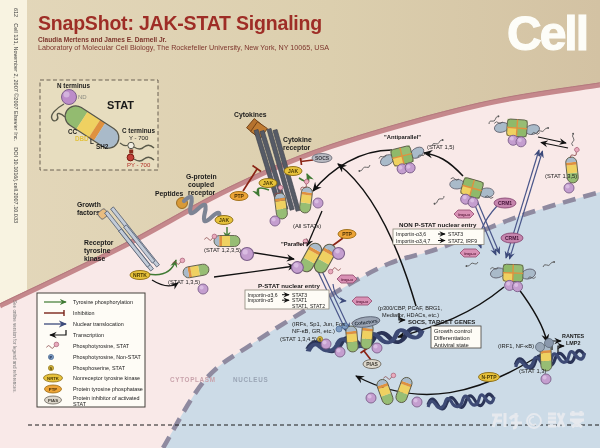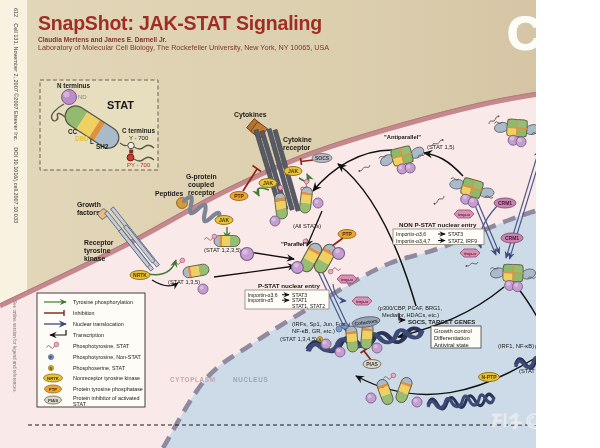--- a/index.html
+++ b/index.html
@@ -1,14 +1,14 @@
 <!DOCTYPE html>
 <html><head><meta charset="utf-8"><style>
 html,body{margin:0;padding:0;background:#fff}
-#page{position:relative;width:536px;height:448px;overflow:hidden;font-family:"Liberation Sans",sans-serif}
+#page{position:relative;width:600px;height:448px;overflow:hidden;font-family:"Liberation Sans",sans-serif}
 svg{display:block}
 text{font-family:"Liberation Sans",sans-serif}
 </style></head>
 <body>
 <div id="page">
 <svg width="600" height="448" viewBox="0 0 600 448">
 <defs>
 <linearGradient id="tanbg" x1="0" y1="0" x2="1" y2="0">
  <stop offset="0" stop-color="#e3d7ba"></stop>
           <stop offset="0.55" stop-color="#dccfae"></stop>

